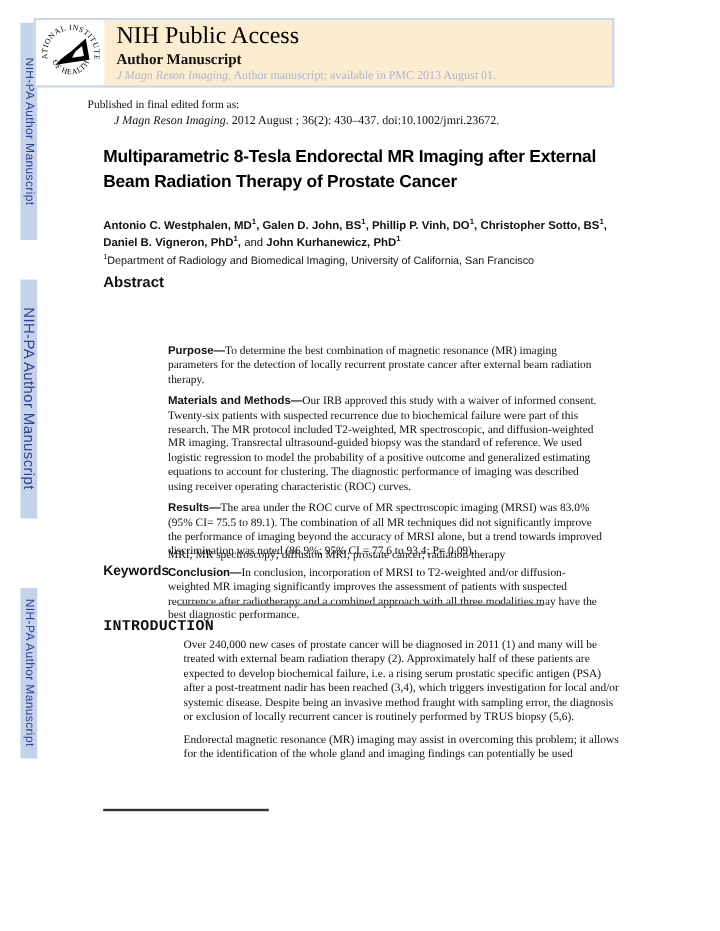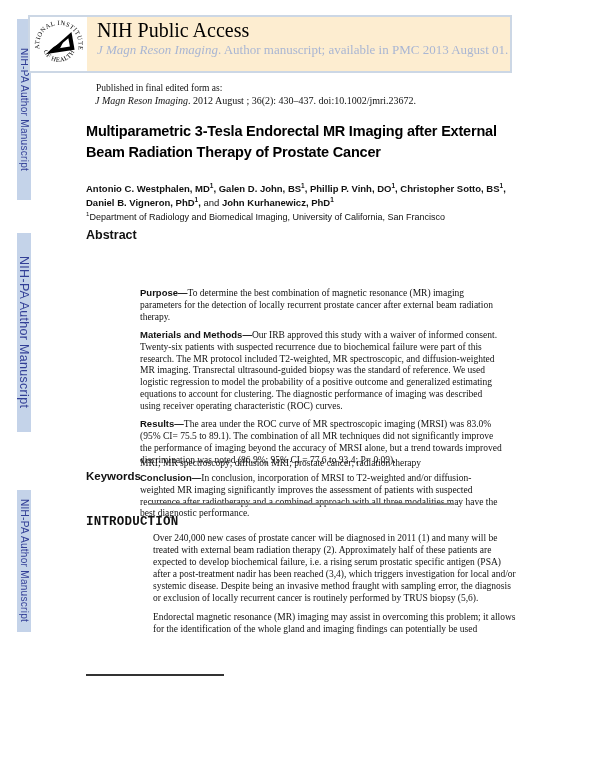--- a/index.html
+++ b/index.html
@@ -26,25 +26,25 @@
 
   
   .header {
     position:absolute; left:28px; top:15px; width:484px; height:58px;
     border:2px solid #ccd7e5; background:#fff; display:flex; box-sizing:border-box;
   }
   .logo-cell { width:57px; display:flex; align-items:center; justify-content:center; background:#fff; }
   .band-cell { flex:1; background:#fdedd0; padding:2px 0 0 10px; }
   .nih-title { font-size:20px; line-height:23px; color:#000; }
   .am-title  { font-size:12.5px; font-weight:bold; line-height:14px; }
-  .avail-line{ font-size:13px; line-height:12px; color:#a9b6d3; margin-top:2px; }
+  .avail-line{ font-size:10px; line-height:12px; color:#a9b6d3; margin-top:2px; }
   .avail-line i { margin-right:0; }
 
   
-  .pub-line  { position:absolute; left:96px; top:83px;  font-size:9.5px; }
+  .pub-line  { position:absolute; left:73px; top:83px;  font-size:9.5px; }
   .cite-line { position:absolute; left:95px; top:95px;  font-size:10px; }
 
   
   .title {
     position:absolute; left:86px; top:121px; margin:0;
     font-family:"Liberation Sans", sans-serif; font-weight:bold;
     font-size:14.5px; line-height:21px; letter-spacing:-0.2px; color:#000;
   }
   .authors {
     position:absolute; left:86px; top:182px; width:424px;
@@ -113,29 +113,30 @@
         <text font-size="12.5" font-family="Liberation Serif, serif" letter-spacing="1" fill="#000">
           <textPath href="#arcBot" startOffset="50%" text-anchor="middle">OF HEALTH</textPath>
         </text>
         <path d="M26 69 L74 27 L80 61 Z" fill="#000"></path>
         <path d="M44 59 L68 39 L71 55 Z" fill="#fff"></path>
         <path d="M26 69 Q40 52 58 46 L52 58 Z" fill="#000"></path>
       </svg>
     </div>
     <div class="band-cell">
       <div class="nih-title">NIH Public Access</div>
+      <div class="am-title">Author Manuscript</div>
       <div class="avail-line"><i>J Magn Reson Imaging</i><span>. Author manuscript; available in PMC 2013 August 01.</span></div>
     </div>
   </div>
 
   <div class="pub-line">Published in final edited form as:</div>
   <div class="cite-line"><i>J Magn Reson Imaging</i><span>. 2012 August ; 36(2): 430–437. doi:10.1002/jmri.23672.</span></div>
 
   <h1 class="title">
-    <div>Multiparametric 3-Tesla Endorectal MR Imaging after External</div>
+    <div>Multiparametric 8-Tesla Endorectal MR Imaging after External</div>
     <div>Beam Radiation Therapy of Prostate Cancer</div>
   </h1>
   <div class="authors"><span>Antonio C. Westphalen, MD</span><sup>1</sup>, <span>Galen D. John, BS</span><sup>1</sup>, <span>Phillip P. Vinh, DO</span><sup>1</sup>, <span>Christopher Sotto, BS</span><sup>1</sup>, <span>Daniel B. Vigneron, PhD</span><sup>1</sup>, <span class="and-word">and </span><span>John Kurhanewicz, PhD</span><sup>1</sup></div>
   <div class="affiliation"><sup>1</sup><span>Department of Radiology and Biomedical Imaging, University of California, San Francisco</span></div>
 
   <h2 class="h-abstract">Abstract</h2>
   <div class="abstract-col">
     <p><span class="plabel">Purpose—</span><span>To determine the best combination of magnetic resonance (MR) imaging parameters for the detection of locally recurrent prostate cancer after external beam radiation therapy.</span></p>
     <p><span class="plabel">Materials and Methods—</span><span>Our IRB approved this study with a waiver of informed consent. Twenty-six patients with suspected recurrence due to biochemical failure were part of this research. The MR protocol included T2-weighted, MR spectroscopic, and diffusion-weighted MR imaging. Transrectal ultrasound-guided biopsy was the standard of reference. We used logistic regression to model the probability of a positive outcome and generalized estimating equations to account for clustering. The diagnostic performance of imaging was described using receiver operating characteristic (ROC) curves.</span></p>
     <p><span class="plabel">Results—</span><span>The area under the ROC curve of MR spectroscopic imaging (MRSI) was 83.0% (95% CI= 75.5 to 89.1). The combination of all MR techniques did not significantly improve the performance of imaging beyond the accuracy of MRSI alone, but a trend towards improved discrimination was noted (86.9%; 95% CI = 77.6 to 93.4; P= 0.09).</span></p>

